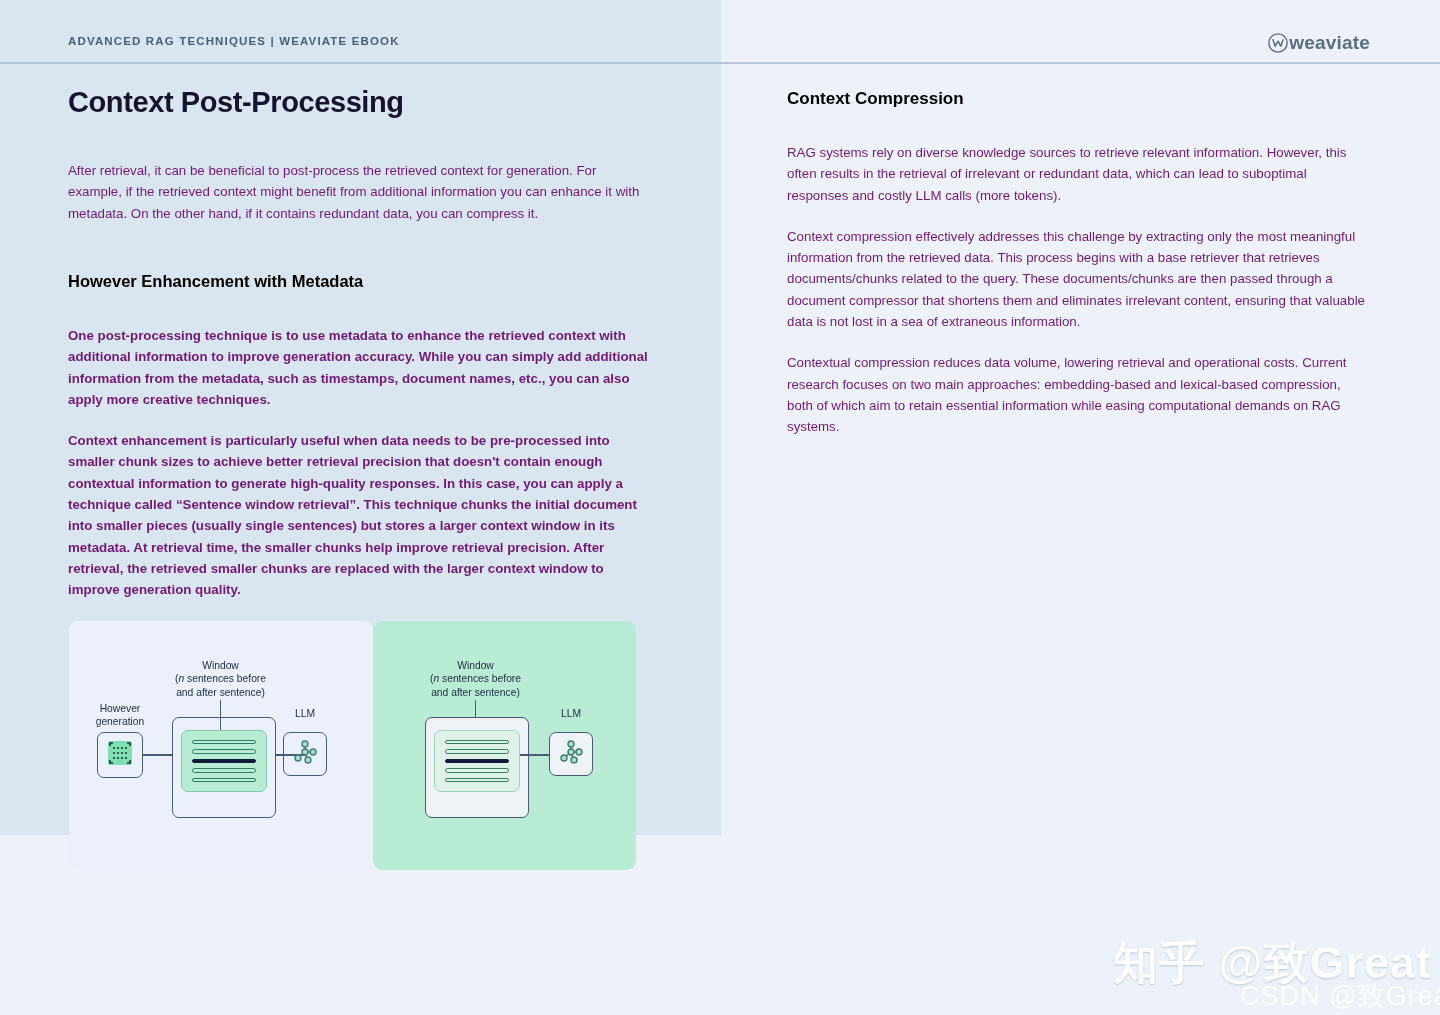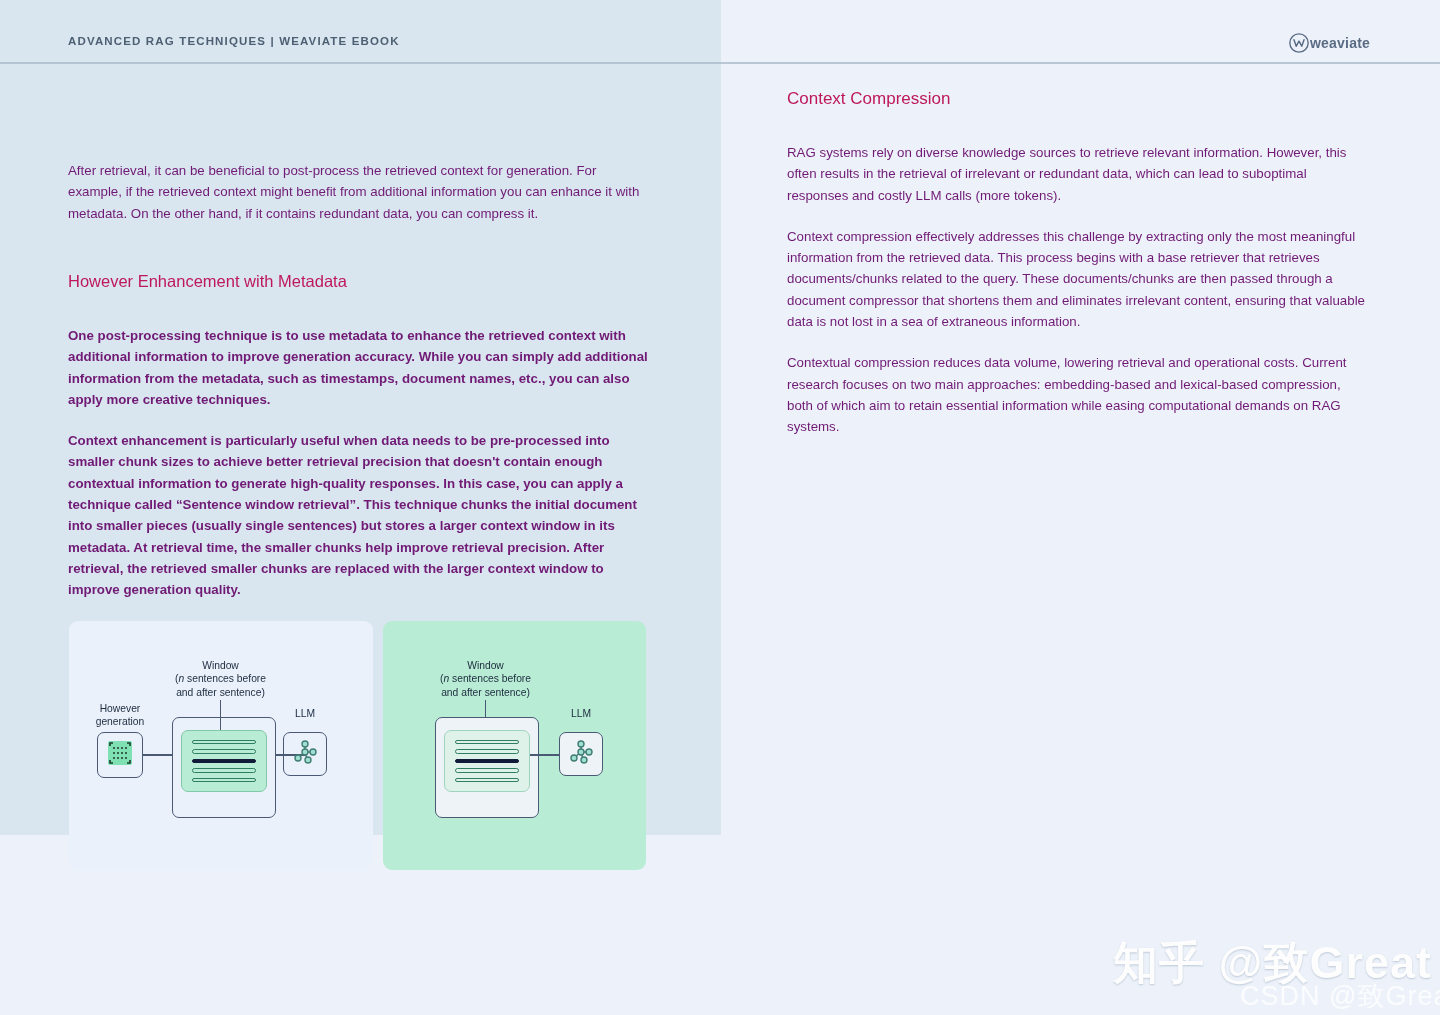--- a/index.html
+++ b/index.html
@@ -18,41 +18,41 @@
   .hdr-rule{position:absolute;left:0;right:0;top:62px;height:2px;background:#b4c4d2;}
   .right-page .hdr-rule{background:#b9c6d4;}
   .kicker{
     position:absolute;left:68px;top:35px;
     font-size:11.5px;letter-spacing:1.15px;color:#4d5f73;font-weight:600;
     white-space:nowrap;
   }
   .brand{
     position:absolute;right:70px;top:32px;
     display:flex;align-items:center;
-    color:#5a6b84;font-size:14px;font-weight:600;letter-spacing:.2px;
+    color:#5a6b84;font-size:19px;font-weight:600;letter-spacing:.2px;
   }
   .brand svg{display:block;}
 
   
   .h1{
     position:absolute;left:68px;top:86px;
     font-size:29px;font-weight:700;color:#14142e;letter-spacing:-0.4px;
     margin:0;
   }
   .h2{
-    font-size:16.5px;font-weight:400;color:#be185d;margin:0;
+    font-size:16.5px;font-weight:700;color:#000000;margin:0;
   }
   .body-col{position:absolute;}
   p.para{
     font-size:13.3px;line-height:21.3px;color:#701a75;margin:0 0 20px 0;
   }
   p.para:last-child{margin-bottom:0;}
 
   
-  .panels{position:absolute;left:69px;top:621px;display:flex;gap:10px;}
+  .panels{position:absolute;left:69px;top:621px;display:flex;}
   .panel{border-radius:9px;position:relative;}
   .panel-blue{width:304px;height:249px;background:#eaf1fa;}
   .panel-green{width:263px;height:249px;background:#b9ecd4;}
 
   .lbl{
     position:absolute;text-align:center;font-size:10.3px;line-height:13.4px;
     color:#1c2b3f;white-space:nowrap;
   }
   .lbl i{font-style:italic;}
 
@@ -102,20 +102,21 @@
 </style>
 </head>
 <body>
 
 <div class="page">
 
   <div class="left-page">
     <div class="hdr-rule"></div>
     <div class="kicker">ADVANCED RAG TECHNIQUES | WEAVIATE EBOOK</div>
 
+    <h1 class="h1">Context Post-Processing</h1>
 
     <div class="body-col" style="left:68px;top:160px;width:575px;">
       <p class="para">After retrieval, it can be beneficial to post-process the retrieved context for generation. For example, if the retrieved context might benefit from additional information you can enhance it with metadata. On the other hand, if it contains redundant data, you can compress it.</p>
     </div>
 
     <h2 class="h2" style="position:absolute;left:68px;top:272px;">However Enhancement with Metadata</h2>
 
     <div class="body-col" style="left:68px;top:325px;width:580px;font-weight:bold;">
       <p class="para">One post-processing technique is to use metadata to enhance the retrieved context with additional information to improve generation accuracy. While you can simply add additional information from the metadata, such as timestamps, document names, etc., you can also apply more creative techniques.</p>
       <p class="para">Context enhancement is particularly useful when data needs to be pre-processed into smaller chunk sizes to achieve better retrieval precision that doesn't contain enough contextual information to generate high-quality responses. In this case, you can apply a technique called “Sentence window retrieval”. This technique chunks the initial document into smaller pieces (usually single sentences) but stores a larger context window in its metadata. At retrieval time, the smaller chunks help improve retrieval precision. After retrieval, the retrieved smaller chunks are replaced with the larger context window to improve generation quality.</p>

